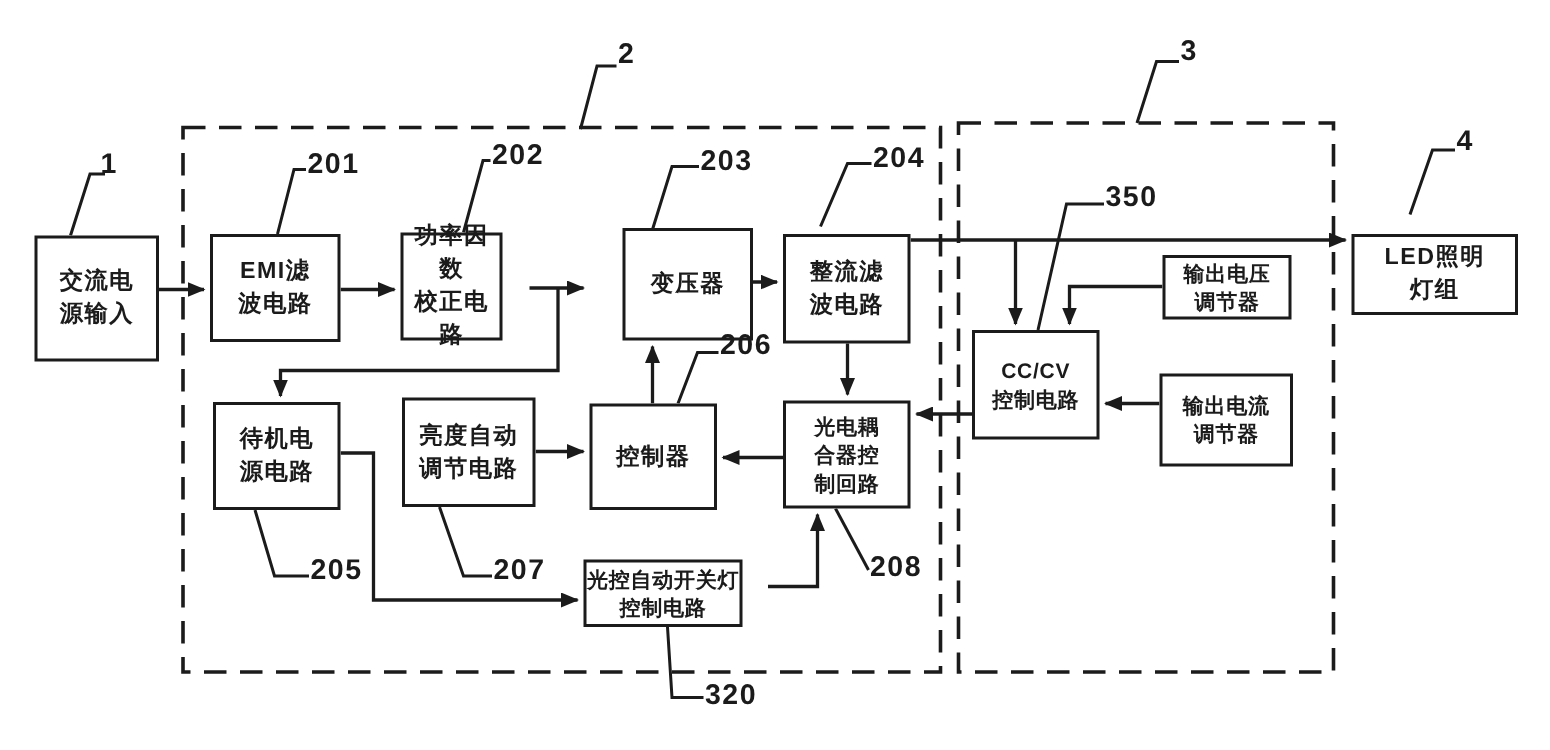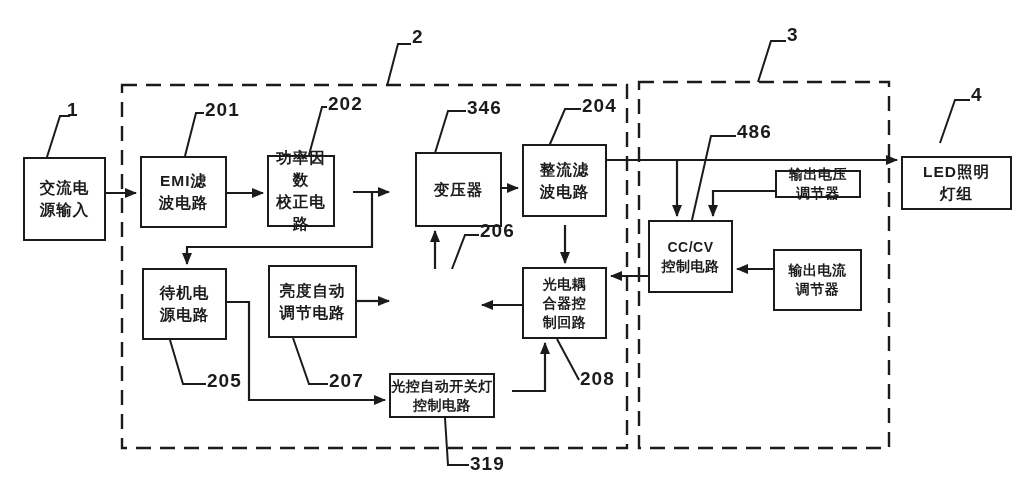--- a/index.html
+++ b/index.html
@@ -72,48 +72,49 @@
     <path class="leader" d="M445 418 L448 465 H469"></path>
   </svg>
 
   <div class="block" style="left:23px;top:157px;width:83px;height:84px">交流电
 源输入</div>
   <div class="block" style="left:140px;top:156px;width:87px;height:72px">EMI滤
 波电路</div>
   <div class="block" style="left:267px;top:155px;width:68px;height:72px">功率因数
 校正电路</div>
   <div class="block" style="left:415px;top:152px;width:87px;height:75px">变压器</div>
-  <div class="block" style="left:522px;top:144px;width:85px;height:73px">整流滤
+  <div class="block" style="left:522px;top:156px;width:85px;height:73px">整流滤
 波电路</div>
   <div class="block" style="left:142px;top:268px;width:85px;height:72px">待机电
 源电路</div>
+  <div class="block" style="left:393px;top:269px;width:85px;height:71px">控制器</div>
   <div class="block" style="left:268px;top:265px;width:89px;height:73px">亮度自动
 调节电路</div>
   <div class="block small" style="left:522px;top:267px;width:85px;height:72px">光电耦
 合器控
 制回路</div>
   <div class="block small" style="left:389px;top:373px;width:106px;height:45px">光控自动开关灯
 控制电路</div>
   <div class="block small" style="left:648px;top:220px;width:85px;height:73px">CC/CV
 控制电路</div>
-  <div class="block small" style="left:775px;top:170px;width:86px;height:28px">输出电压
+  <div class="block small" style="left:775px;top:170px;width:86px;height:43px">输出电压
 调节器</div>
   <div class="block small" style="left:773px;top:249px;width:89px;height:62px">输出电流
 调节器</div>
   <div class="block" style="left:901px;top:156px;width:111px;height:54px">LED照明
 灯组</div>
 
   <div class="ref" style="left:67px;top:100px">1</div>
   <div class="ref" style="left:412px;top:27px">2</div>
   <div class="ref" style="left:787px;top:25px">3</div>
   <div class="ref" style="left:971px;top:85px">4</div>
   <div class="ref" style="left:205px;top:100px">201</div>
   <div class="ref" style="left:328px;top:94px">202</div>
-  <div class="ref" style="left:467px;top:98px">346</div>
+  <div class="ref" style="left:467px;top:98px">203</div>
   <div class="ref" style="left:582px;top:96px">204</div>
-  <div class="ref" style="left:737px;top:122px">486</div>
+  <div class="ref" style="left:737px;top:122px">350</div>
   <div class="ref" style="left:480px;top:221px">206</div>
   <div class="ref" style="left:207px;top:371px">205</div>
   <div class="ref" style="left:329px;top:371px">207</div>
   <div class="ref" style="left:580px;top:369px">208</div>
-  <div class="ref" style="left:470px;top:454px">319</div>
+  <div class="ref" style="left:470px;top:454px">320</div>
 
 </div>
 
 </body></html>

